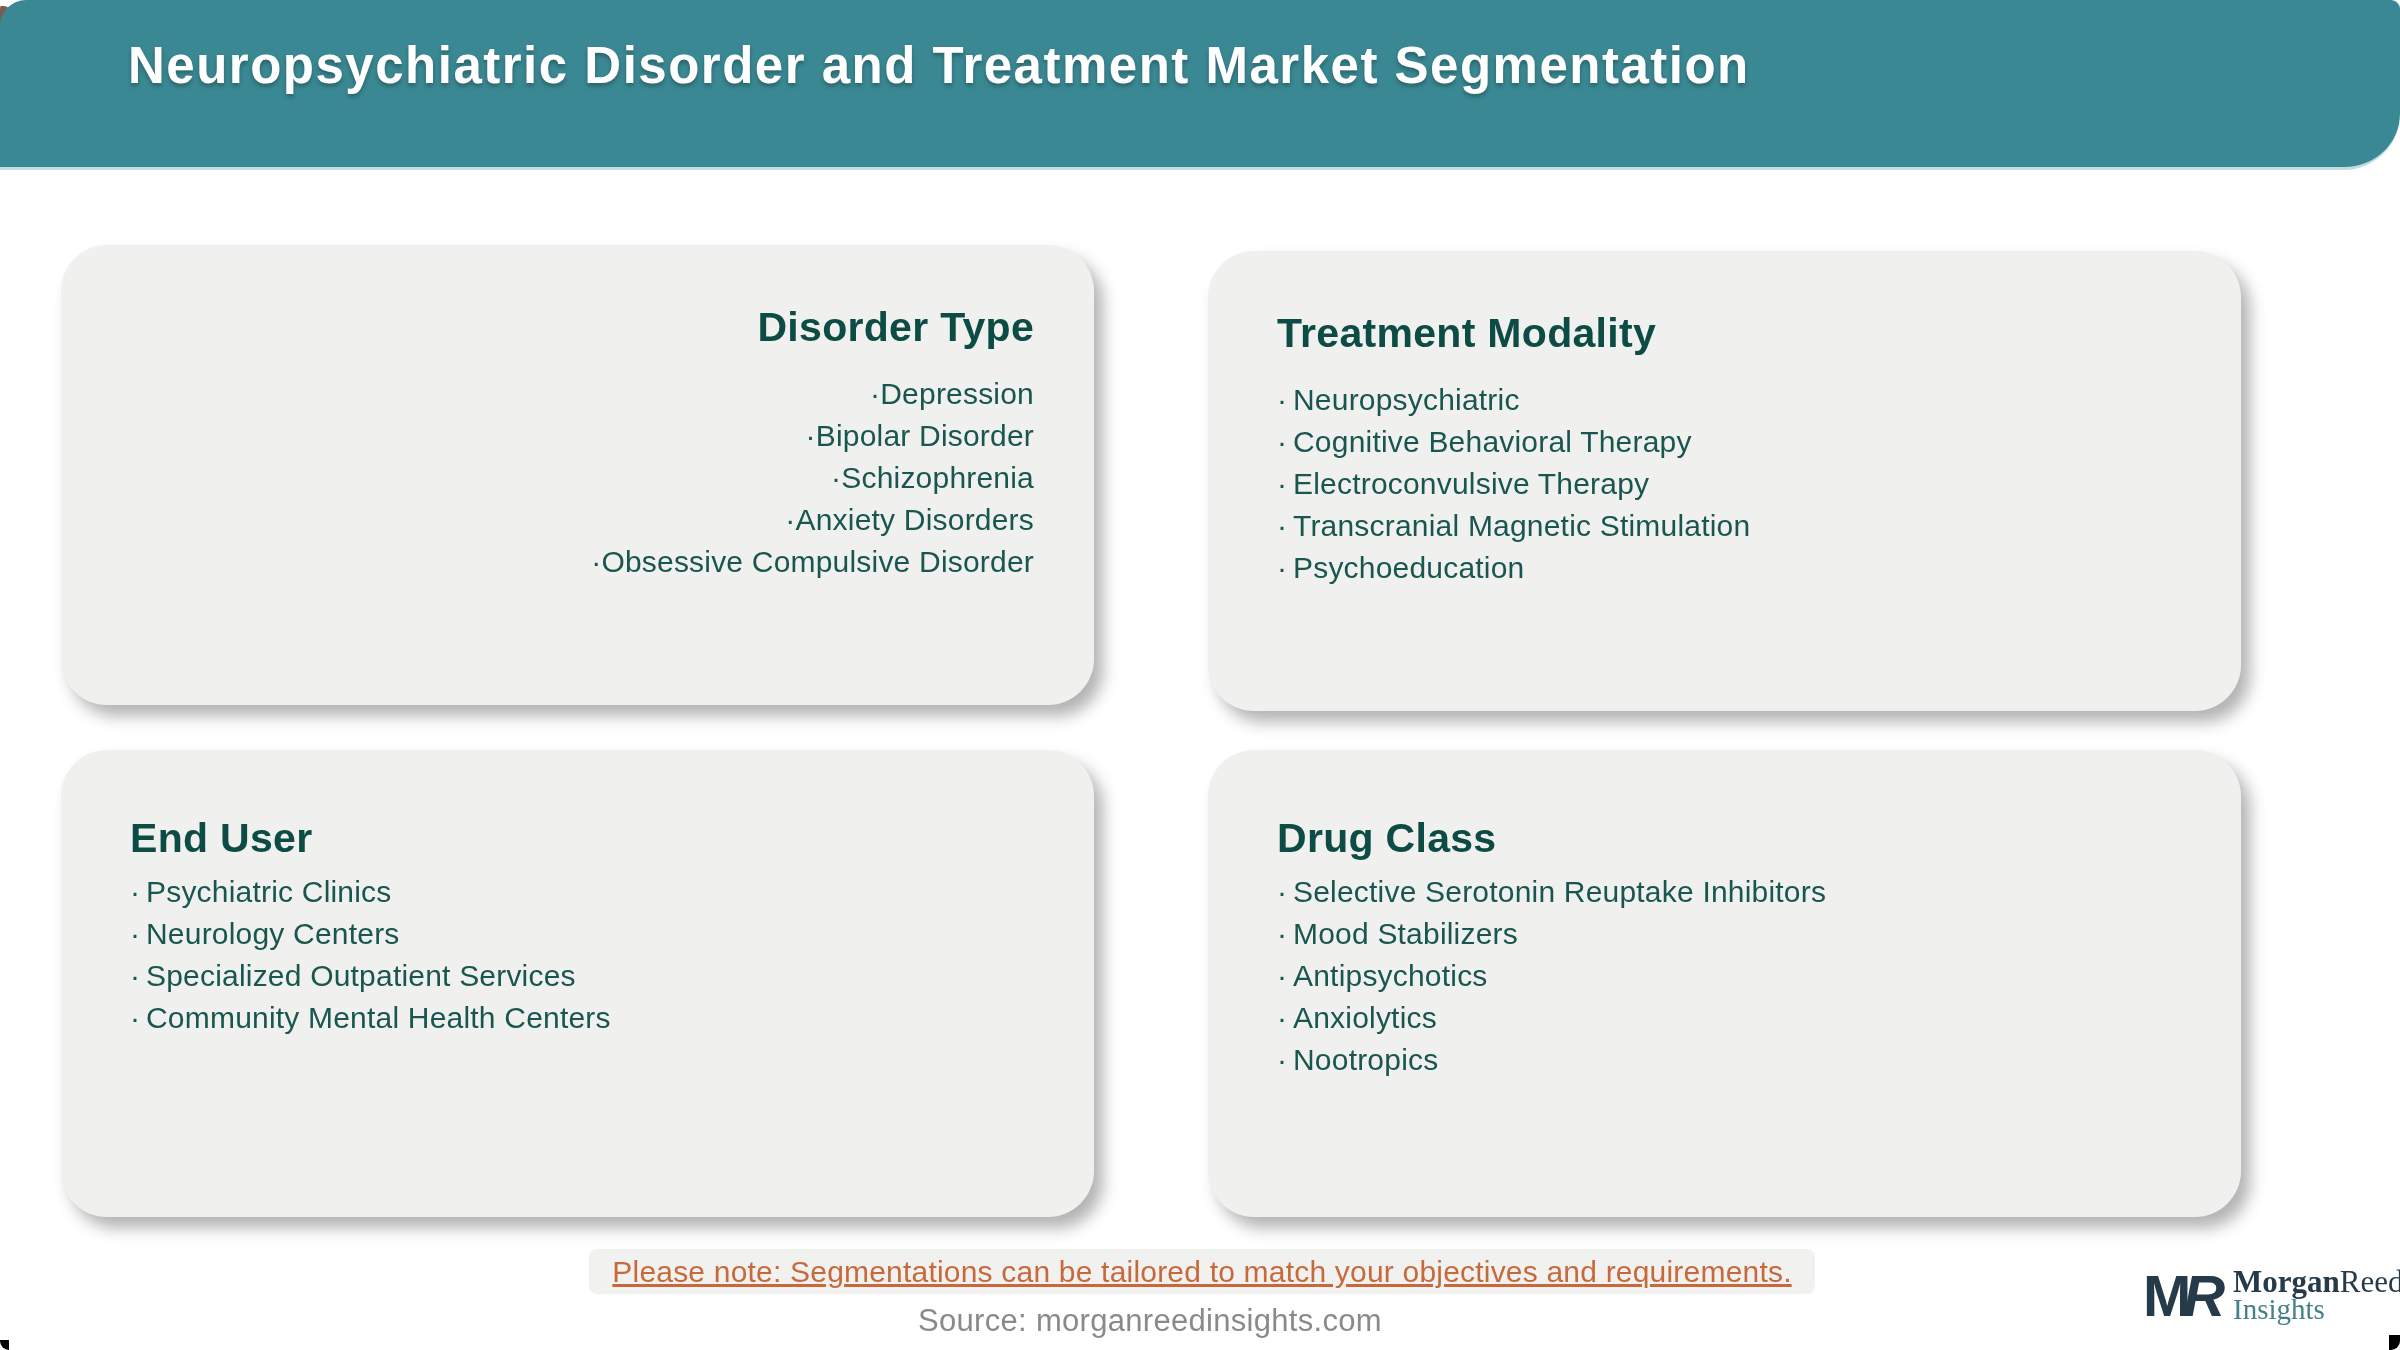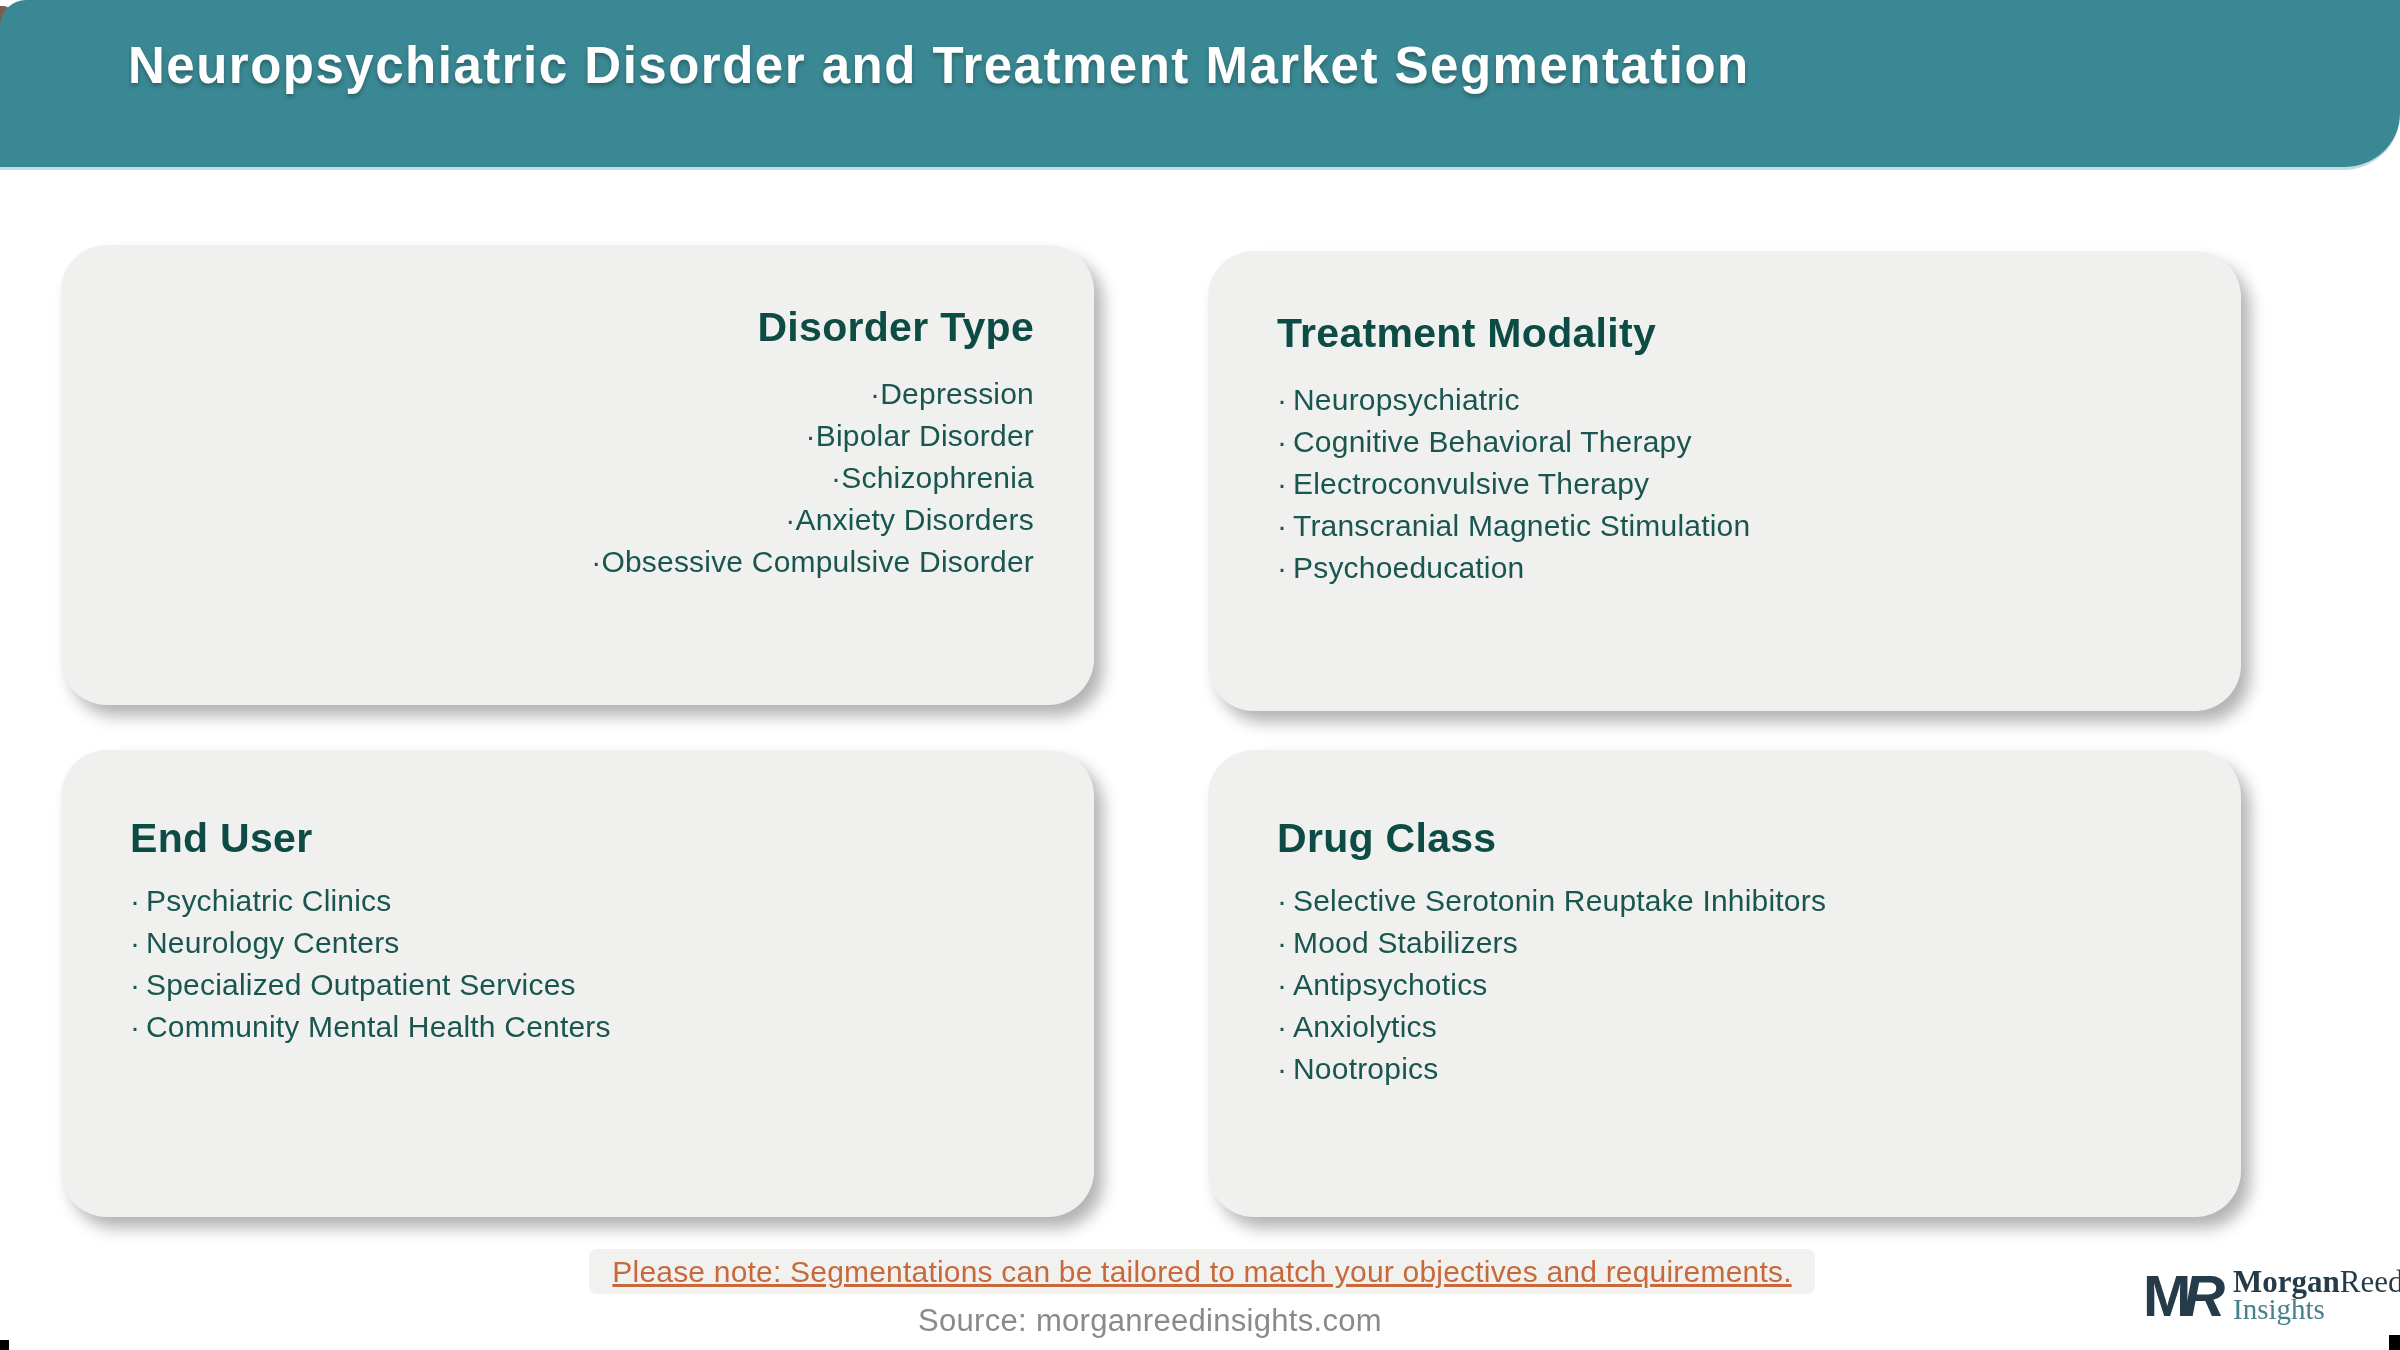--- a/index.html
+++ b/index.html
@@ -3,20 +3,21 @@
 <meta charset="utf-8">
 <style>
   html, body { margin: 0; padding: 0; background: #ffffff; }
   .page {
     position: relative;
     width: 2400px;
     height: 1350px;
     background: #ffffff;
     overflow: hidden;
     font-family: "Liberation Sans", sans-serif;
+    border-radius: 9px;
   }
 
   
   .corner-artifact {
     position: absolute;
     left: 0; top: 6px;
     width: 10px; height: 62px;
     background: #7E5A50;
     border-radius: 0 6px 6px 0;
     z-index: 0;
@@ -60,21 +61,21 @@
   .card-4 { left: 1208px; top: 750px; height: 467px; padding-top: 64px; }
 
   .card h2 {
     margin: 0 0 22px 0;
     font-size: 41px;
     font-weight: 700;
     color: #0D4B45;
     letter-spacing: 0.3px;
     line-height: 48px;
   }
-  .card-3 h2, .card-4 h2 { margin-bottom: 18px; }
+  .card-3 h2, .card-4 h2 { margin-bottom: 9px; }
 
   .card ul {
     margin: 0; padding: 0;
     list-style: none;
   }
   .card li {
     font-size: 30px;
     line-height: 42px;
     color: #19564F;
     letter-spacing: 0.2px;

